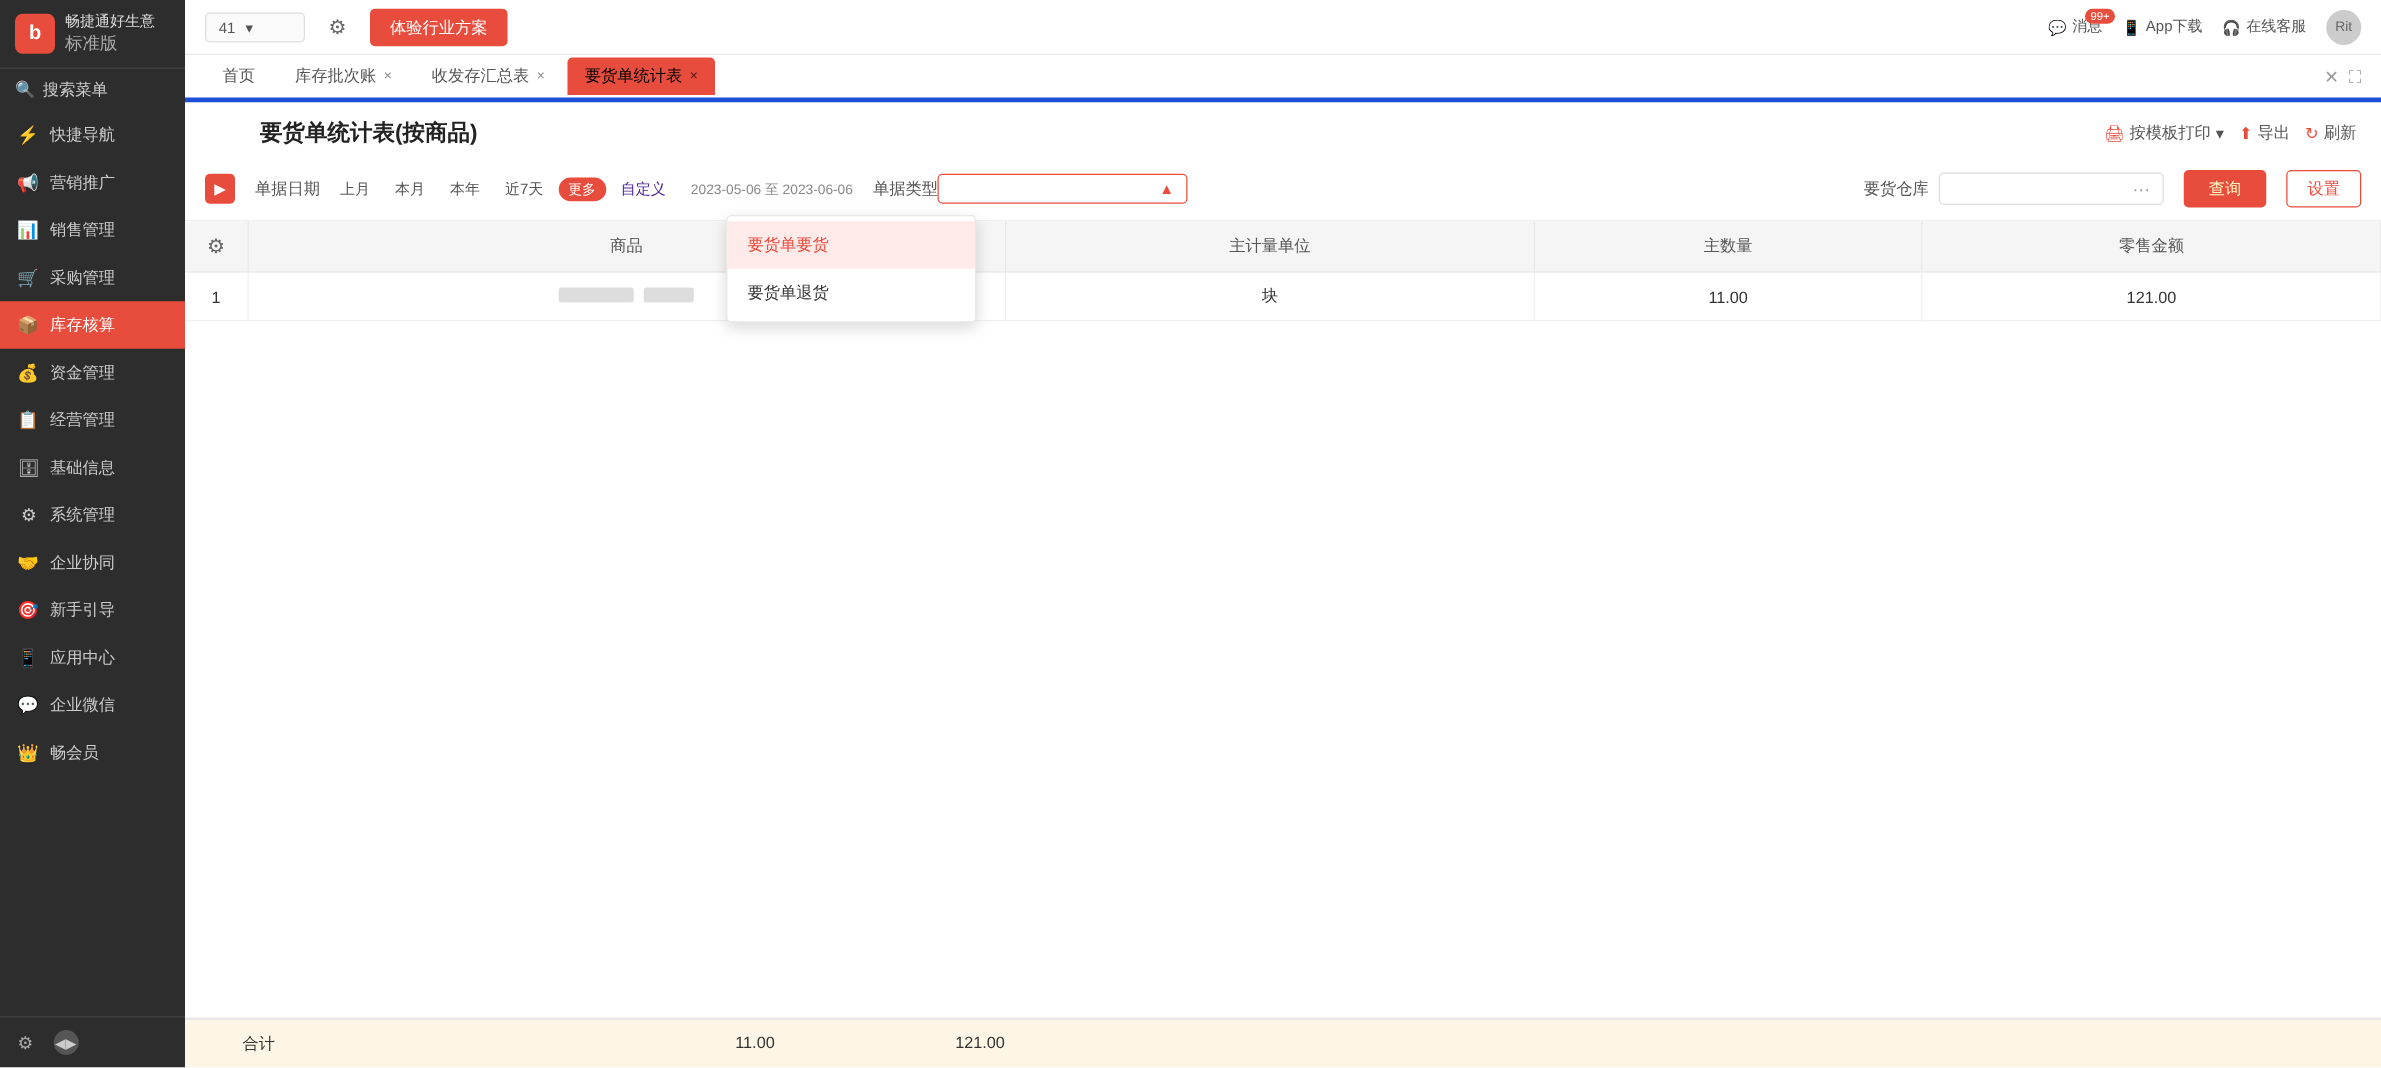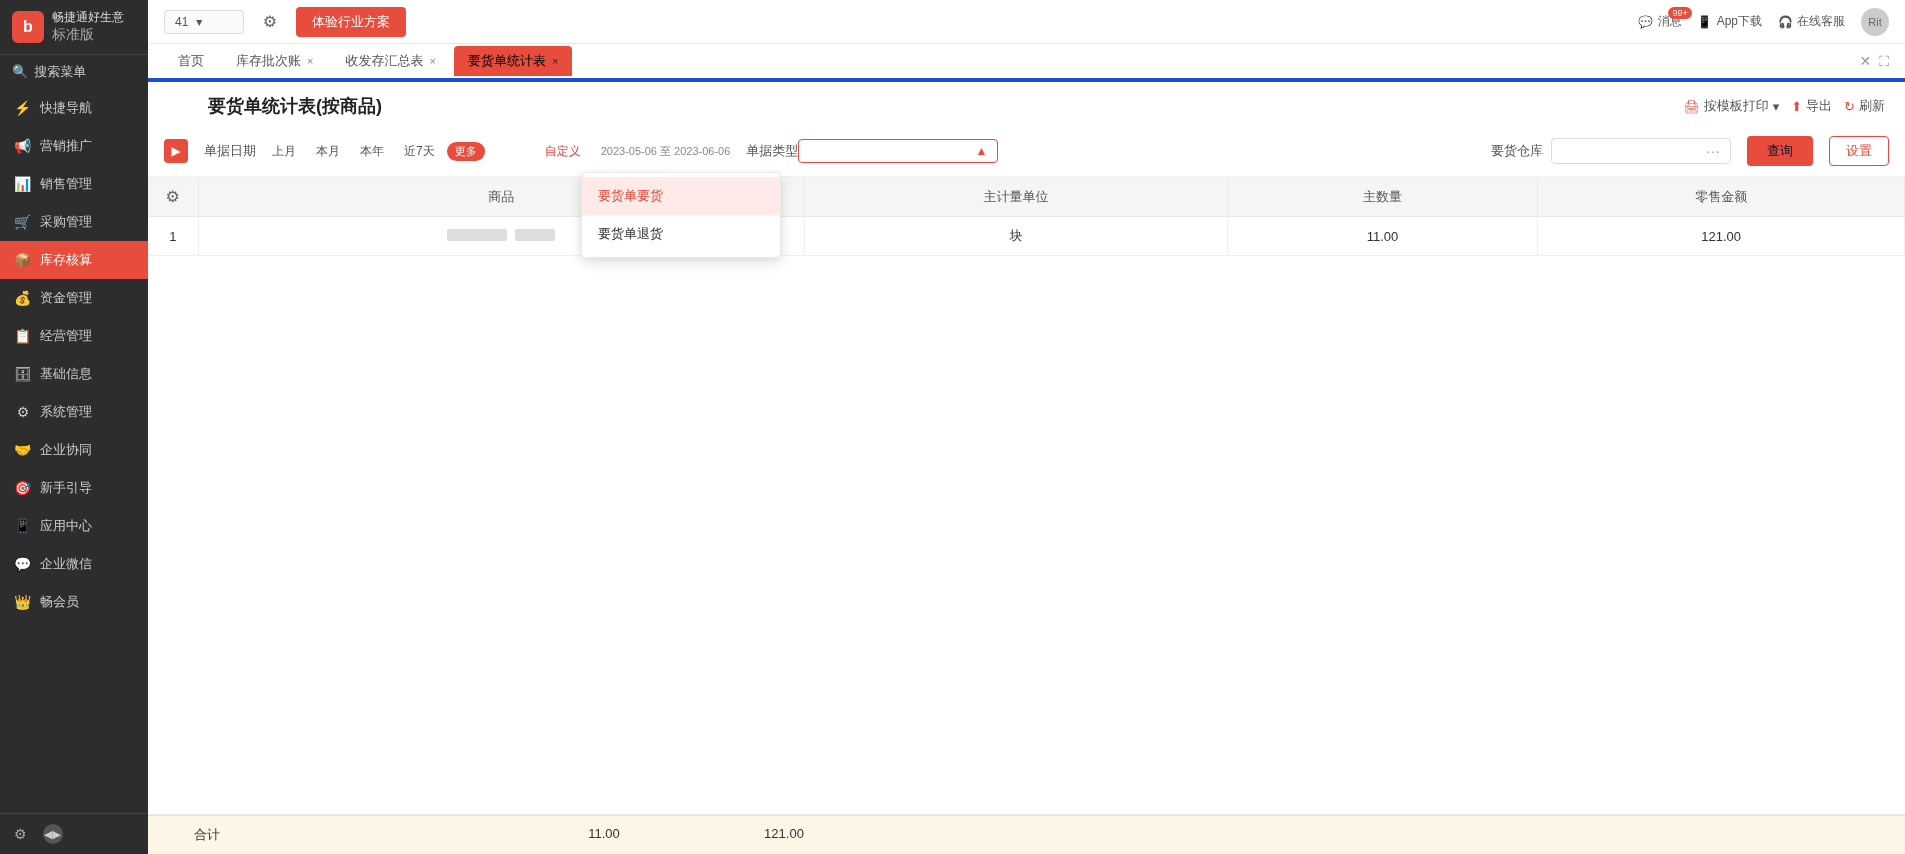--- a/index.html
+++ b/index.html
@@ -255,23 +255,22 @@
     .date-option.more {
       background: #e74c3c;
       color: #fff;
       border-radius: 10px;
       padding: 2px 8px;
       font-size: 11px;
     }
     .date-custom {
       padding: 3px 8px;
       cursor: pointer;
-      color: #ef4444;
+      color: #4c1d95;
       font-size: 12px;
-      margin-left: 48px;
     }
     .date-range-text {
       font-size: 11px;
       color: #888;
       margin-left: 4px;
     }
 
     .filter-type-group {
       display: flex; align-items: center; gap: 0;
       flex: 1;
@@ -303,21 +302,21 @@
       cursor: pointer;
     }
     .warehouse-dots {
       color: #999;
       font-size: 14px;
       cursor: pointer;
     }
 
     .query-btn {
       background: #e74c3c;
-      color: #0f172a;
+      color: #fef9c3;
       border: none;
       padding: 6px 20px;
       border-radius: 4px;
       cursor: pointer;
       font-size: 13px;
     }
     .settings-btn {
       border: 1px solid #e74c3c;
       color: #e74c3c;
       background: #fff;

